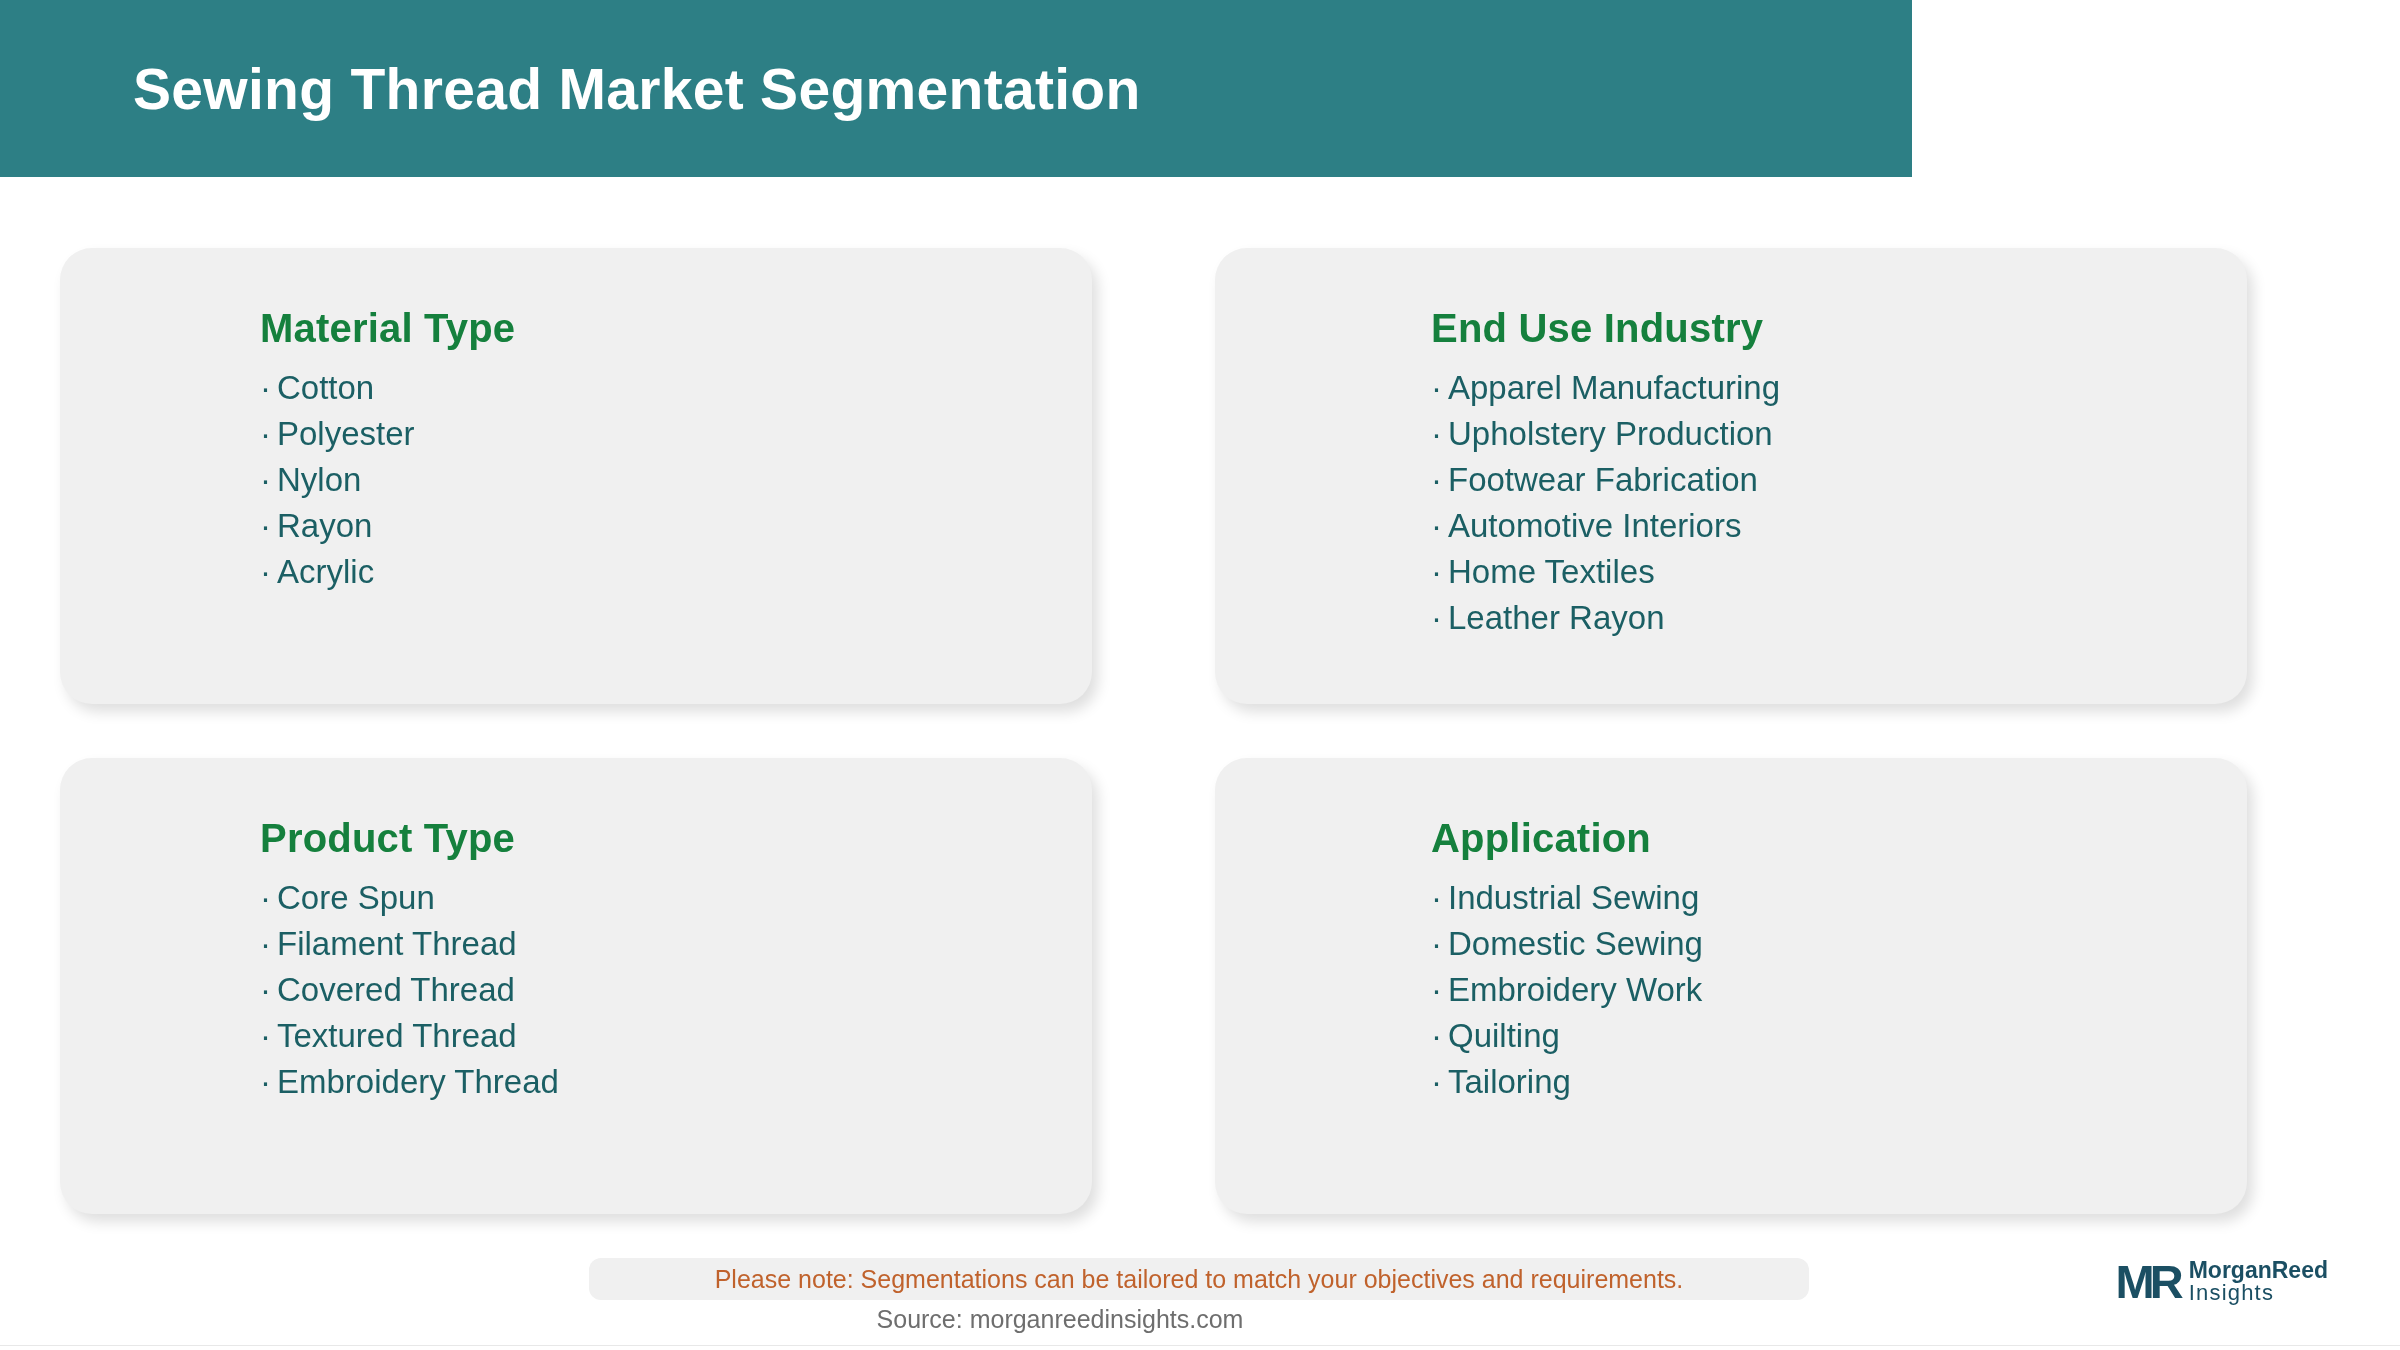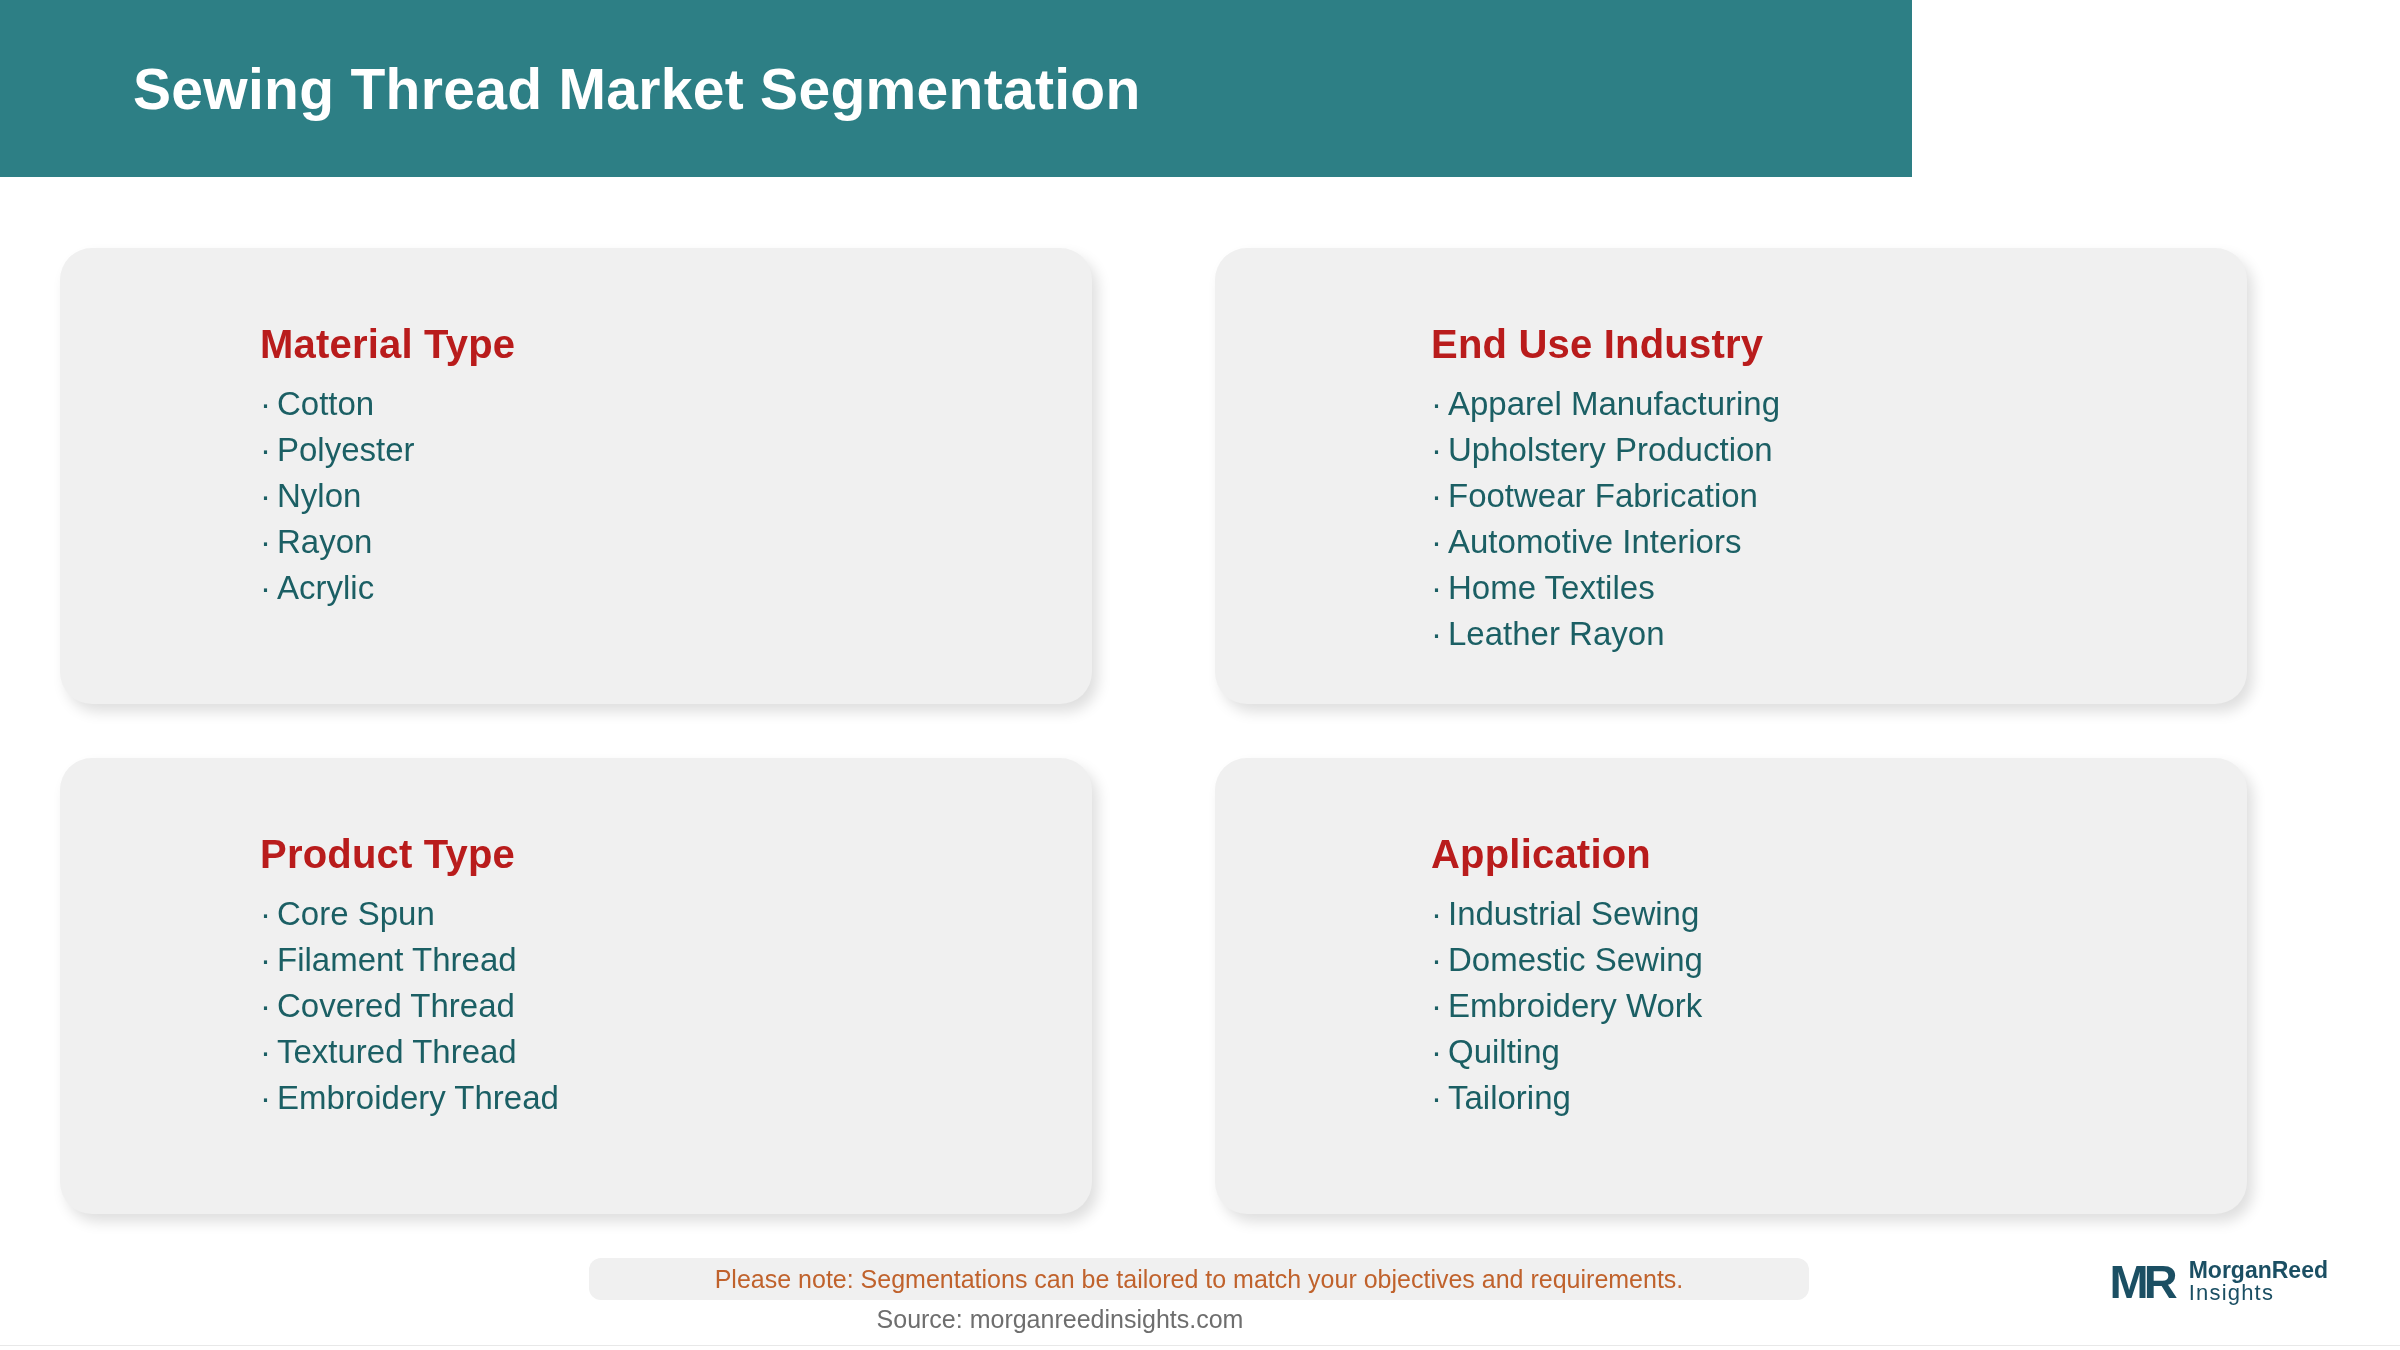--- a/index.html
+++ b/index.html
@@ -39,26 +39,25 @@
     background: #f0f0f0;
     border-radius: 32px;
     box-shadow: 6px 8px 14px rgba(0,0,0,0.13);
   }
   .card-inner {
     padding-left: 200px;
     padding-top: 58px;
   }
   .card.right .card-inner { padding-left: 216px; }
   .card-title {
-    color: #b91c1c;
+    color: #15803d;
     font-size: 40px;
     font-weight: bold;
     margin-bottom: 14px;
     letter-spacing: 0.2px;
-    margin-top: 16px;
   }
   .card-list { list-style: none; }
   .card-list li {
     color: #1b5f64;
     font-size: 33px;
     line-height: 46px;
     white-space: nowrap;
   }
   .bullet { display: inline-block; margin-right: 6px; }
 
@@ -92,21 +91,21 @@
     color: #6e6e6e;
     font-size: 25px;
   }
   
   .logo {
     position: absolute;
     right: 72px;
     top: 1258px;
     display: flex;
     align-items: center;
-    gap: 16px;
+    gap: 10px;
   }
   .logo-mark {
     font-size: 47px;
     font-weight: bold;
     color: #1b4f63;
     letter-spacing: -5px;
     line-height: 1;
   }
   .logo-text { line-height: 1.02; }
   .logo-top {

